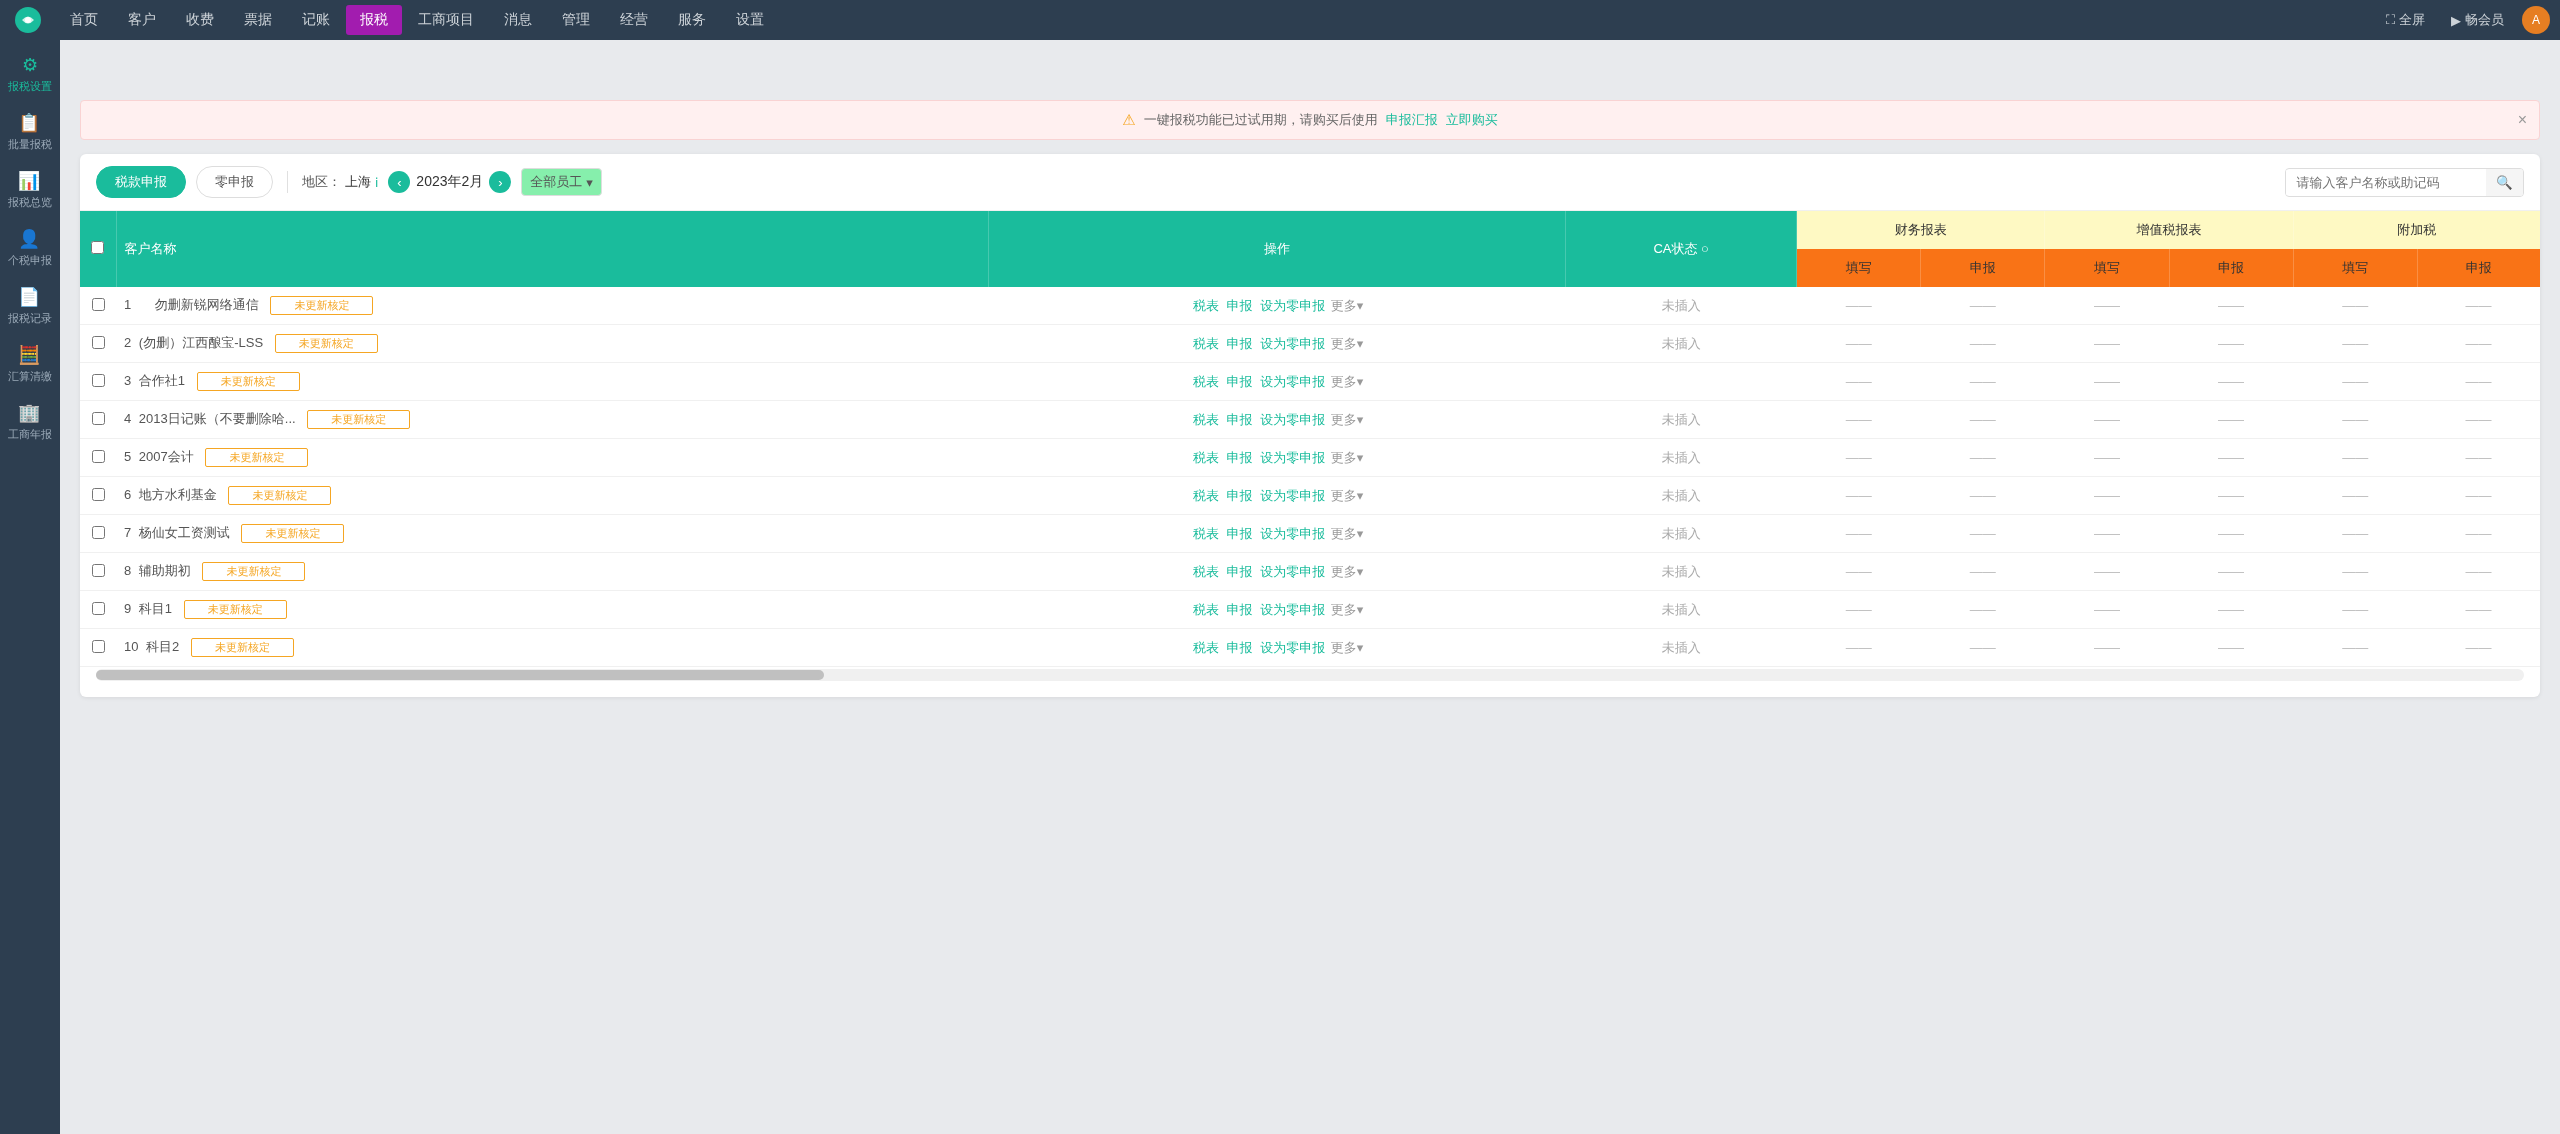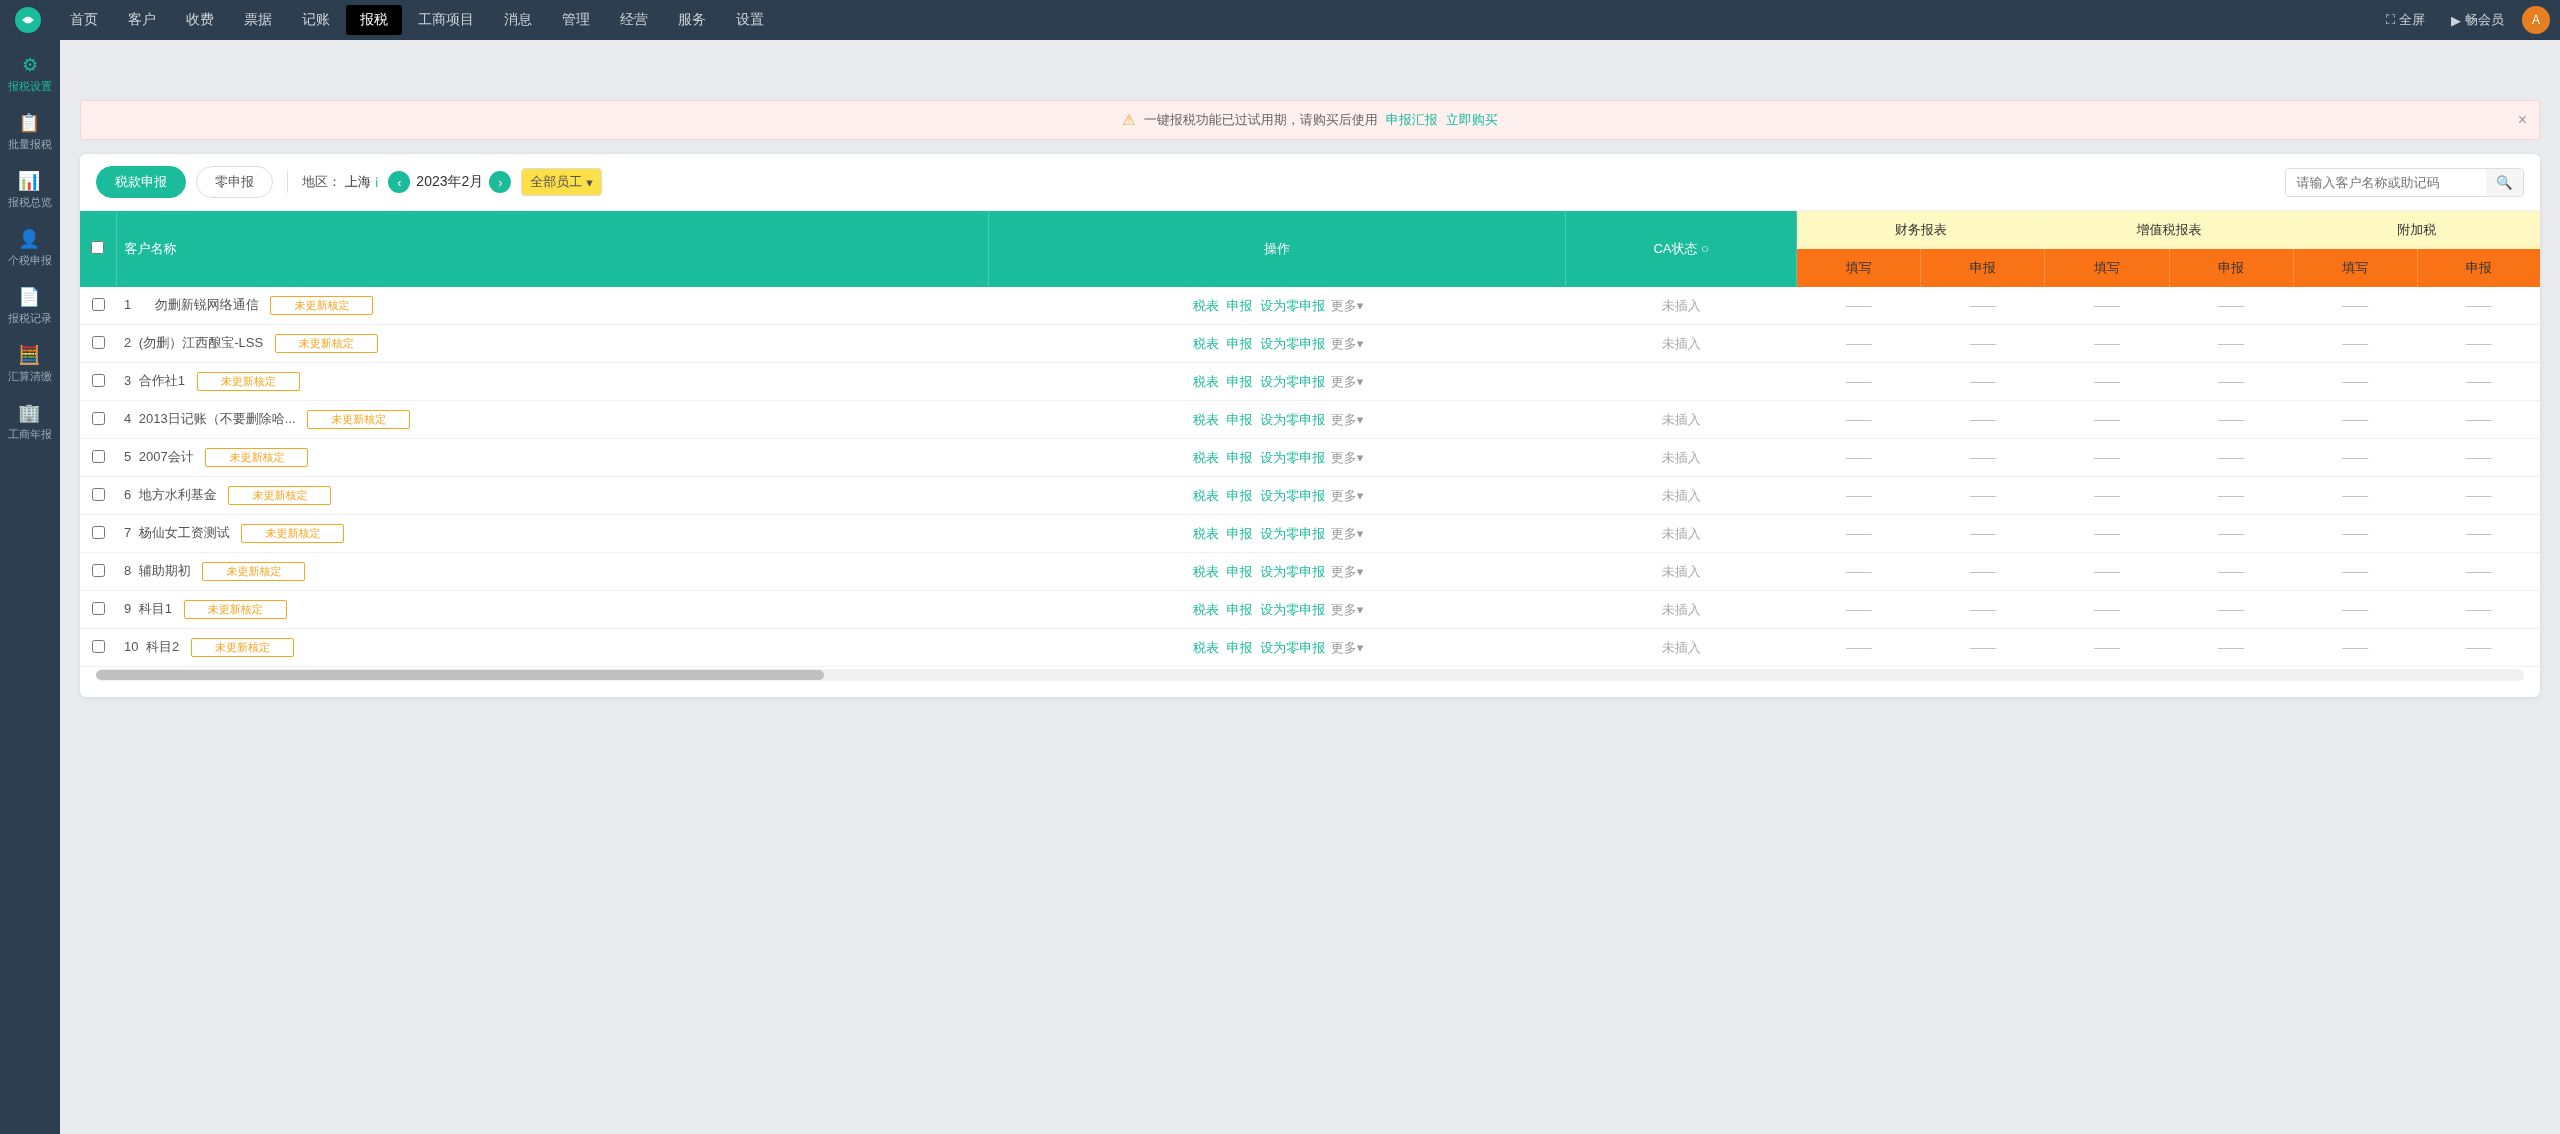--- a/index.html
+++ b/index.html
@@ -22,21 +22,21 @@
     }
     .top-nav-logo svg { width: 28px; height: 28px; }
     .top-nav-items { display: flex; align-items: center; gap: 2px; flex: 1; }
     .top-nav-item {
       color: #cdd3d8;
       padding: 6px 14px;
       cursor: pointer;
       border-radius: 3px;
       font-size: 14px;
     }
-    .top-nav-item.active { background: #000000; color: #fff; }
+    .top-nav-item.active { background: #a21caf; color: #fff; }
     .top-nav-right {
       display: flex; align-items: center; gap: 10px;
       color: #cdd3d8; font-size: 13px;
     }
     .top-nav-right-btn {
       display: flex; align-items: center; gap: 4px;
       cursor: pointer; padding: 4px 8px;
       border-radius: 3px;
     }
     .avatar {
@@ -142,21 +142,21 @@
     .date-nav-btn {
       width: 22px; height: 22px; border-radius: 50%;
       background: #1abc9c; color: #fff; border: none;
       display: flex; align-items: center; justify-content: center;
       cursor: pointer; font-size: 13px;
     }
     .staff-select {
       border: 1px solid #ddd; border-radius: 4px;
       padding: 4px 8px; font-size: 13px; color: #555;
       display: flex; align-items: center; gap: 4px; cursor: pointer;
-      background: #fde047;
+      background: #86efac;
     }
     .search-box {
       margin-left: auto;
       display: flex; align-items: center;
       border: 1px solid #ddd; border-radius: 4px;
       overflow: hidden;
     }
     .search-box input {
       border: none; outline: none;
       padding: 5px 10px; font-size: 13px;

